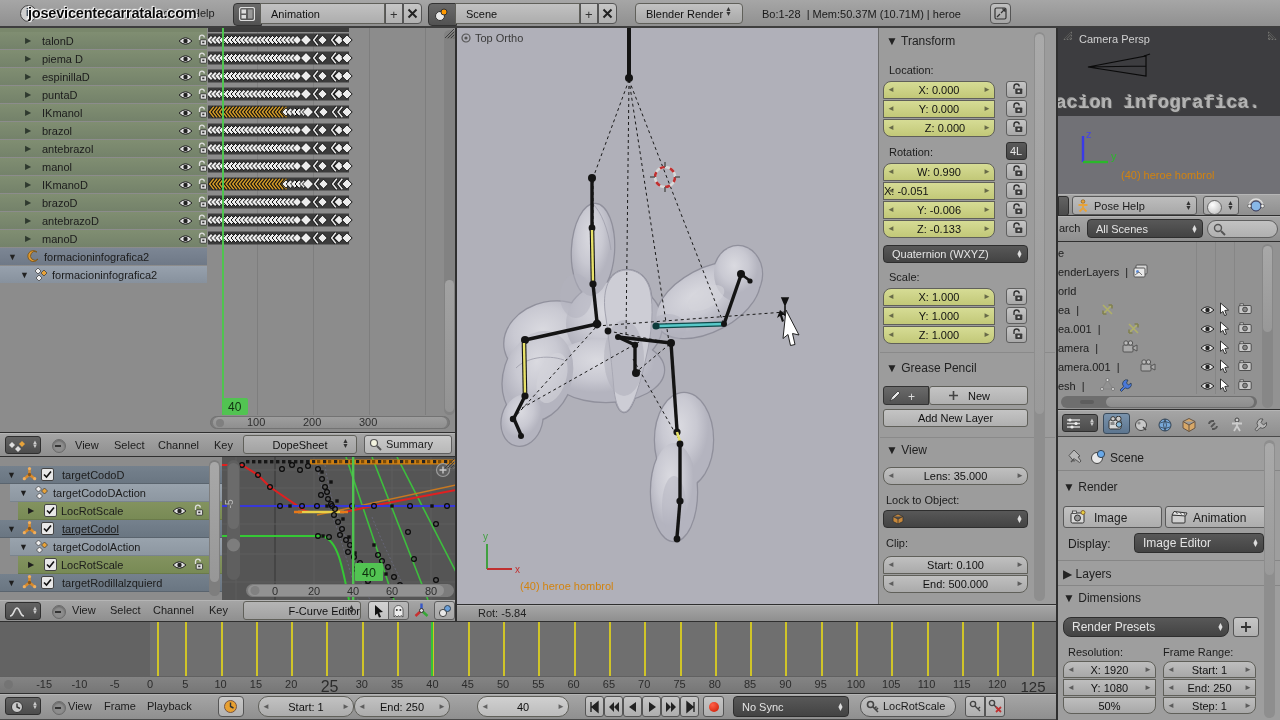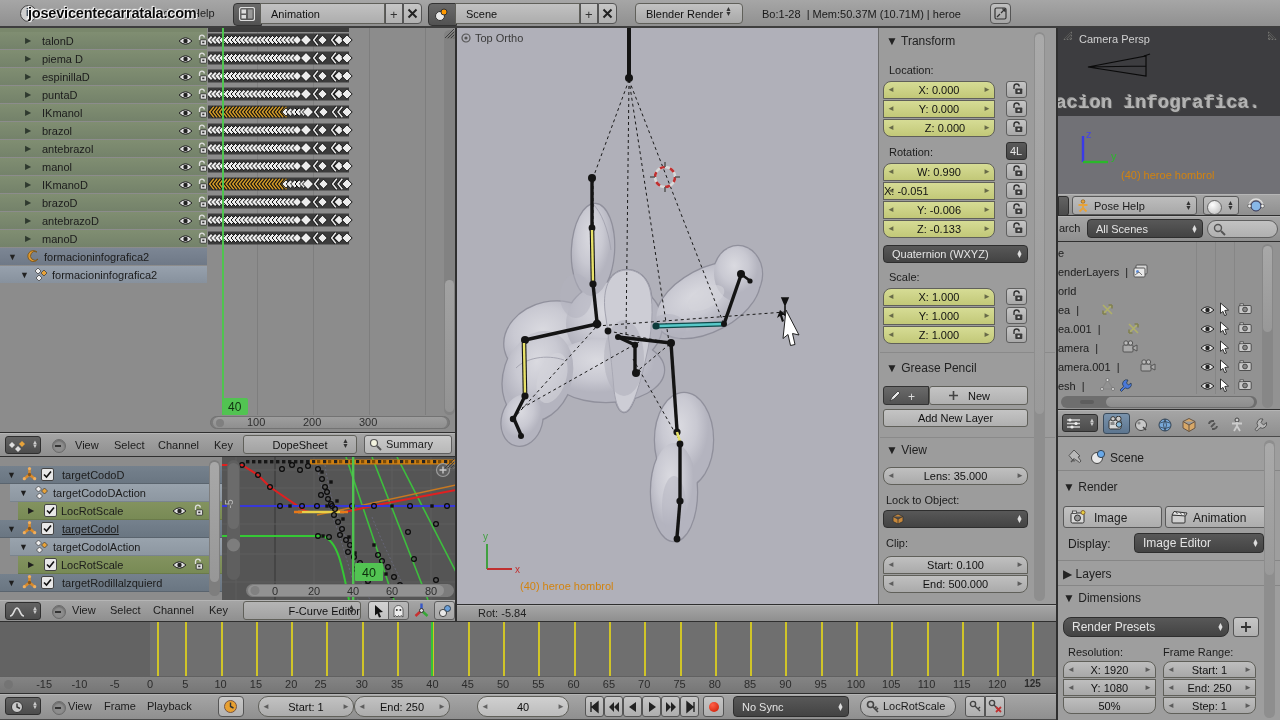--- a/index.html
+++ b/index.html
@@ -1642,41 +1642,41 @@
 <div class="" style="left:0px;top:676px;width:1058px;height:17px;background:linear-gradient(#848484,#767676);border-top:1px solid #616161;box-sizing:border-box;"></div>
 <div style="left:4px;top:680px;width:9px;height:9px;border-radius:50%;background:#747474;"></div>
 <div class="t" style="left:32.10000000000001px;top:678px;width:24px;text-align:center;font-size:11px;color:#2c2c2c;">-15</div>
 <div class="t" style="left:67.4px;top:678px;width:24px;text-align:center;font-size:11px;color:#2c2c2c;">-10</div>
 <div class="t" style="left:102.7px;top:678px;width:24px;text-align:center;font-size:11px;color:#2c2c2c;">-5</div>
 <div class="t" style="left:138.0px;top:678px;width:24px;text-align:center;font-size:11px;color:#2c2c2c;">0</div>
 <div class="t" style="left:173.3px;top:678px;width:24px;text-align:center;font-size:11px;color:#2c2c2c;">5</div>
 <div class="t" style="left:208.6px;top:678px;width:24px;text-align:center;font-size:11px;color:#2c2c2c;">10</div>
 <div class="t" style="left:243.89999999999998px;top:678px;width:24px;text-align:center;font-size:11px;color:#2c2c2c;">15</div>
 <div class="t" style="left:279.2px;top:678px;width:24px;text-align:center;font-size:11px;color:#2c2c2c;">20</div>
-<div class="t" style="left:314.5px;top:678px;width:24px;text-align:left;font-size:11px;color:#2c2c2c;">25</div>
+<div class="t" style="left:314.5px;top:678px;width:24px;text-align:right;font-size:16px;color:#2c2c2c;">25</div>
 <div class="t" style="left:349.79999999999995px;top:678px;width:24px;text-align:center;font-size:11px;color:#2c2c2c;">30</div>
 <div class="t" style="left:385.1px;top:678px;width:24px;text-align:center;font-size:11px;color:#2c2c2c;">35</div>
 <div class="t" style="left:420.4px;top:678px;width:24px;text-align:center;font-size:11px;color:#2c2c2c;">40</div>
 <div class="t" style="left:455.7px;top:678px;width:24px;text-align:center;font-size:11px;color:#2c2c2c;">45</div>
 <div class="t" style="left:491.0px;top:678px;width:24px;text-align:center;font-size:11px;color:#2c2c2c;">50</div>
 <div class="t" style="left:526.3px;top:678px;width:24px;text-align:center;font-size:11px;color:#2c2c2c;">55</div>
 <div class="t" style="left:561.5999999999999px;top:678px;width:24px;text-align:center;font-size:11px;color:#2c2c2c;">60</div>
 <div class="t" style="left:596.9px;top:678px;width:24px;text-align:center;font-size:11px;color:#2c2c2c;">65</div>
 <div class="t" style="left:632.2px;top:678px;width:24px;text-align:center;font-size:11px;color:#2c2c2c;">70</div>
 <div class="t" style="left:667.5px;top:678px;width:24px;text-align:center;font-size:11px;color:#2c2c2c;">75</div>
 <div class="t" style="left:702.8px;top:678px;width:24px;text-align:center;font-size:11px;color:#2c2c2c;">80</div>
 <div class="t" style="left:738.1px;top:678px;width:24px;text-align:center;font-size:11px;color:#2c2c2c;">85</div>
 <div class="t" style="left:773.4px;top:678px;width:24px;text-align:center;font-size:11px;color:#2c2c2c;">90</div>
 <div class="t" style="left:808.6999999999999px;top:678px;width:24px;text-align:center;font-size:11px;color:#2c2c2c;">95</div>
 <div class="t" style="left:844.0px;top:678px;width:24px;text-align:center;font-size:11px;color:#2c2c2c;">100</div>
 <div class="t" style="left:879.3px;top:678px;width:24px;text-align:center;font-size:11px;color:#2c2c2c;">105</div>
 <div class="t" style="left:914.5999999999999px;top:678px;width:24px;text-align:center;font-size:11px;color:#2c2c2c;">110</div>
 <div class="t" style="left:949.9px;top:678px;width:24px;text-align:center;font-size:11px;color:#2c2c2c;">115</div>
 <div class="t" style="left:985.1999999999999px;top:678px;width:24px;text-align:center;font-size:11px;color:#2c2c2c;">120</div>
-<div class="t" style="left:1020.5px;top:678px;width:24px;text-align:center;font-size:10px;color:#2c2c2c;font-weight:bold;">125</div>
+<div class="t" style="left:1020.5px;top:678px;width:24px;text-align:center;font-size:15px;color:#2c2c2c;">125</div>
 <div class="hdr" style="left:0px;top:694px;width:1058px;height:26px;"></div>
 <div class="" style="left:5px;top:697px;width:36px;height:18px;background:linear-gradient(#636363,#4c4c4c);border:1px solid #2f2f2f;border-radius:3px;box-sizing:border-box;">
     <svg width="14" height="14" style="position:absolute;left:4px;top:2px;" viewBox="0 0 14 14">
       <circle cx="7" cy="7" r="5.5" fill="#c8c8c8" stroke="#333"></circle>
       <path d="M7 3.5 L7 7 L10 8.5" stroke="#333" stroke-width="1.4" fill="none"></path>
     </svg>
     <span style="position:absolute;right:2px;top:3px;color:#ccc;font-size:6px;line-height:4px;">▲<br>▼</span>
   </div>
 <div style="position:absolute;left:52px;top:701px;width:12px;height:12px;border-radius:50%;background:#8d8d8d;border:1px solid #6a6a6a;box-shadow:inset 0 1px 2px rgba(0,0,0,.3);">
     <div style="position:absolute;left:2px;top:5px;width:6px;height:1.5px;background:#333;"></div>

